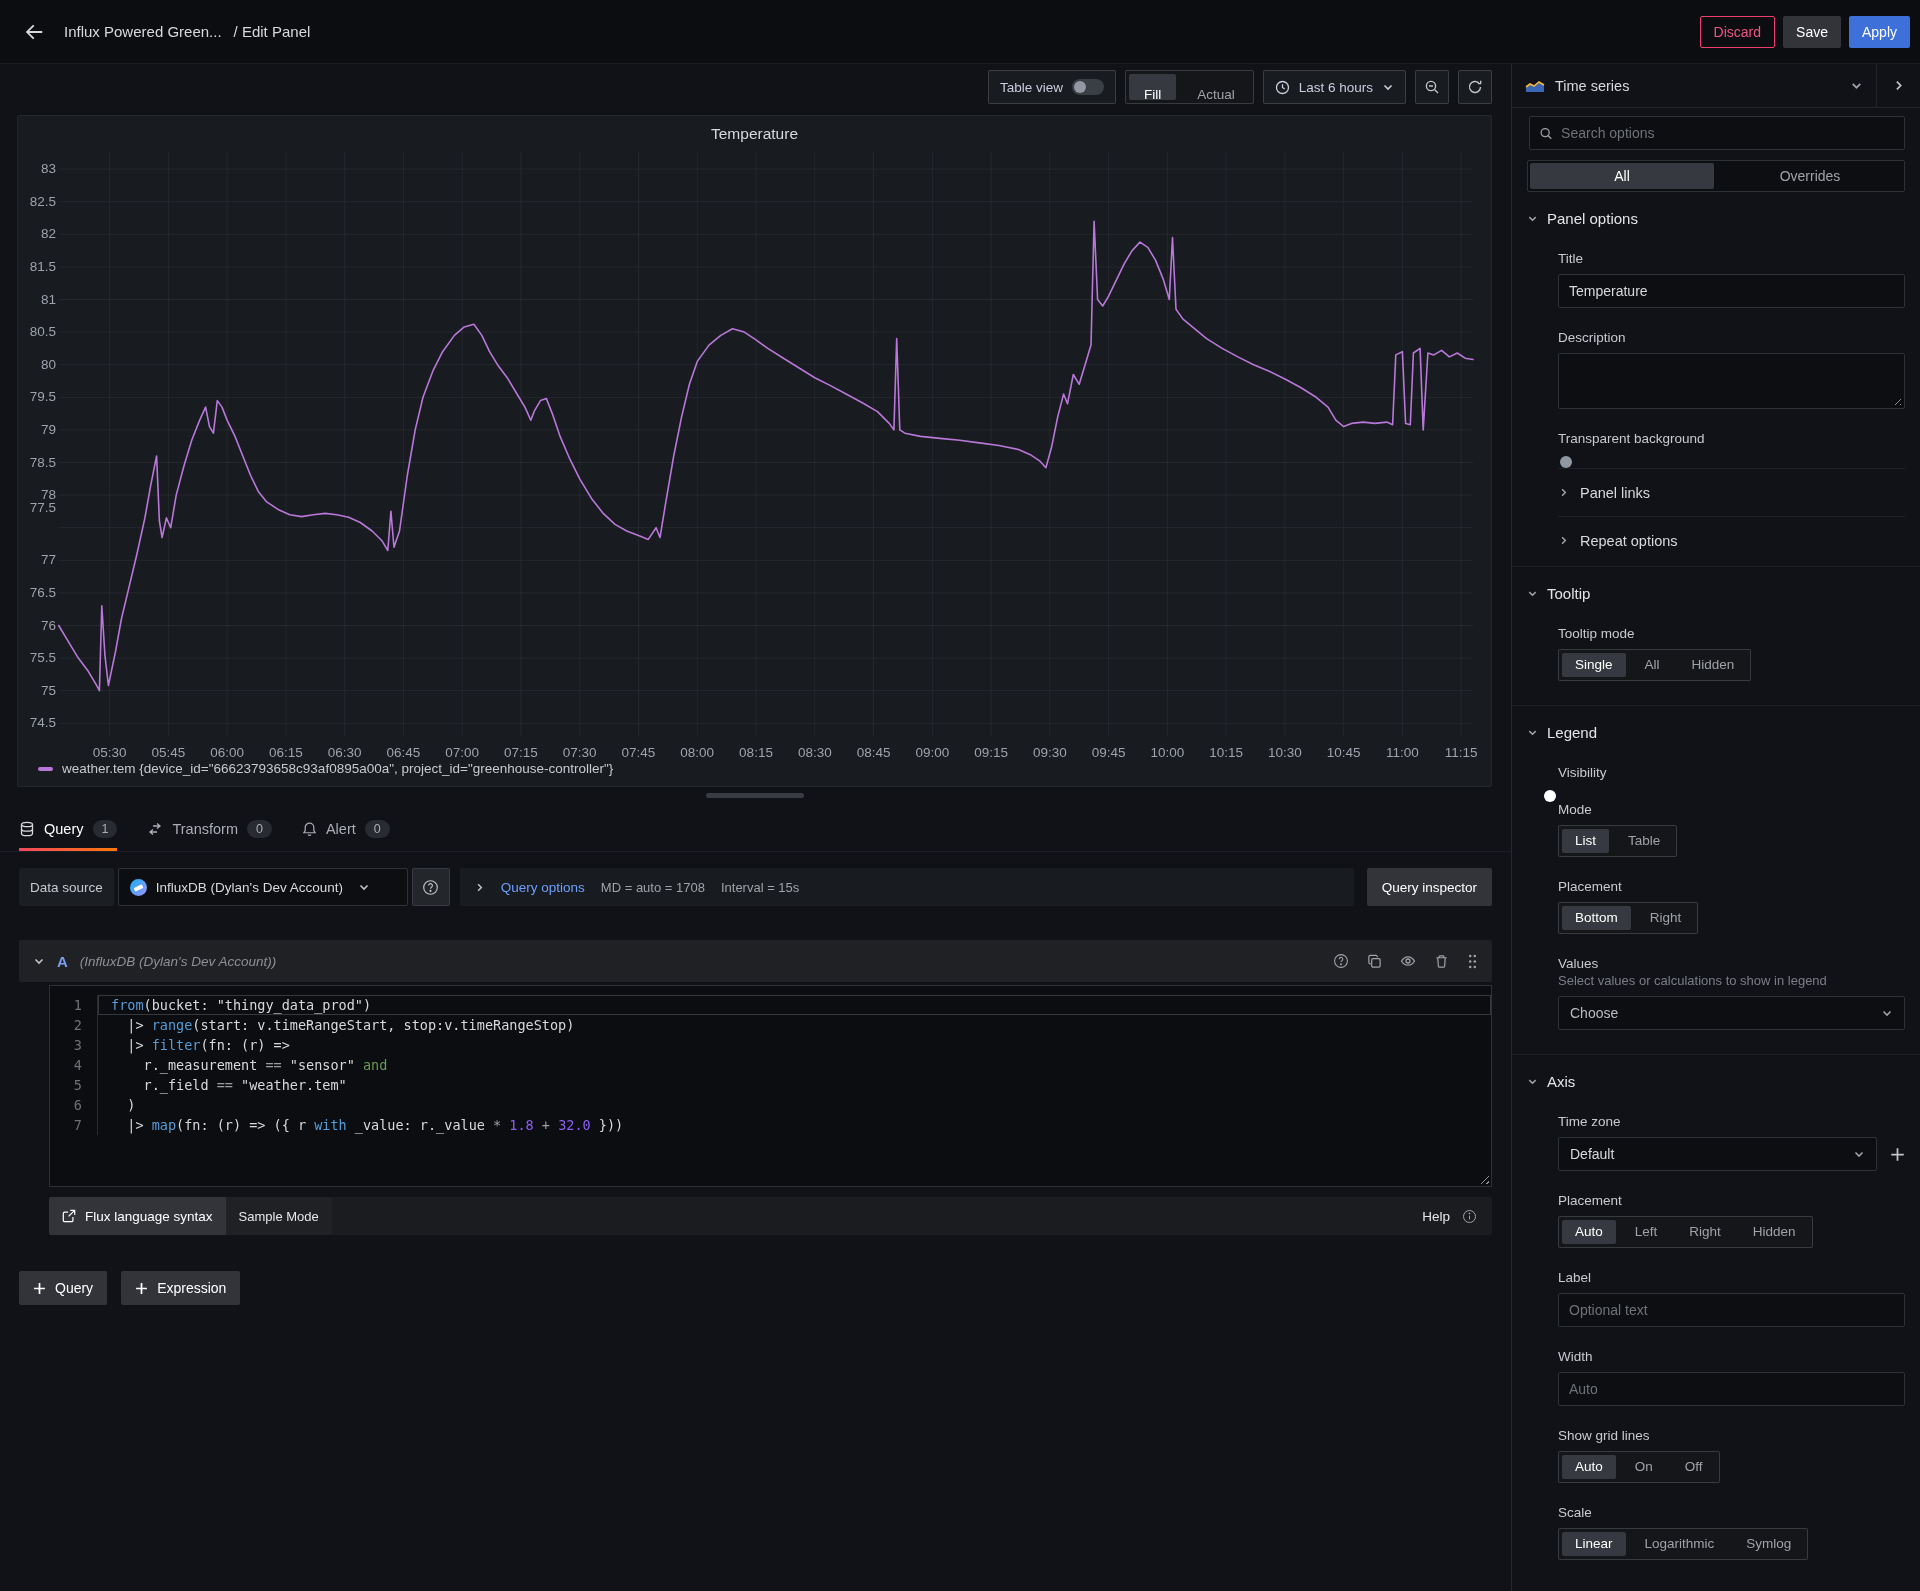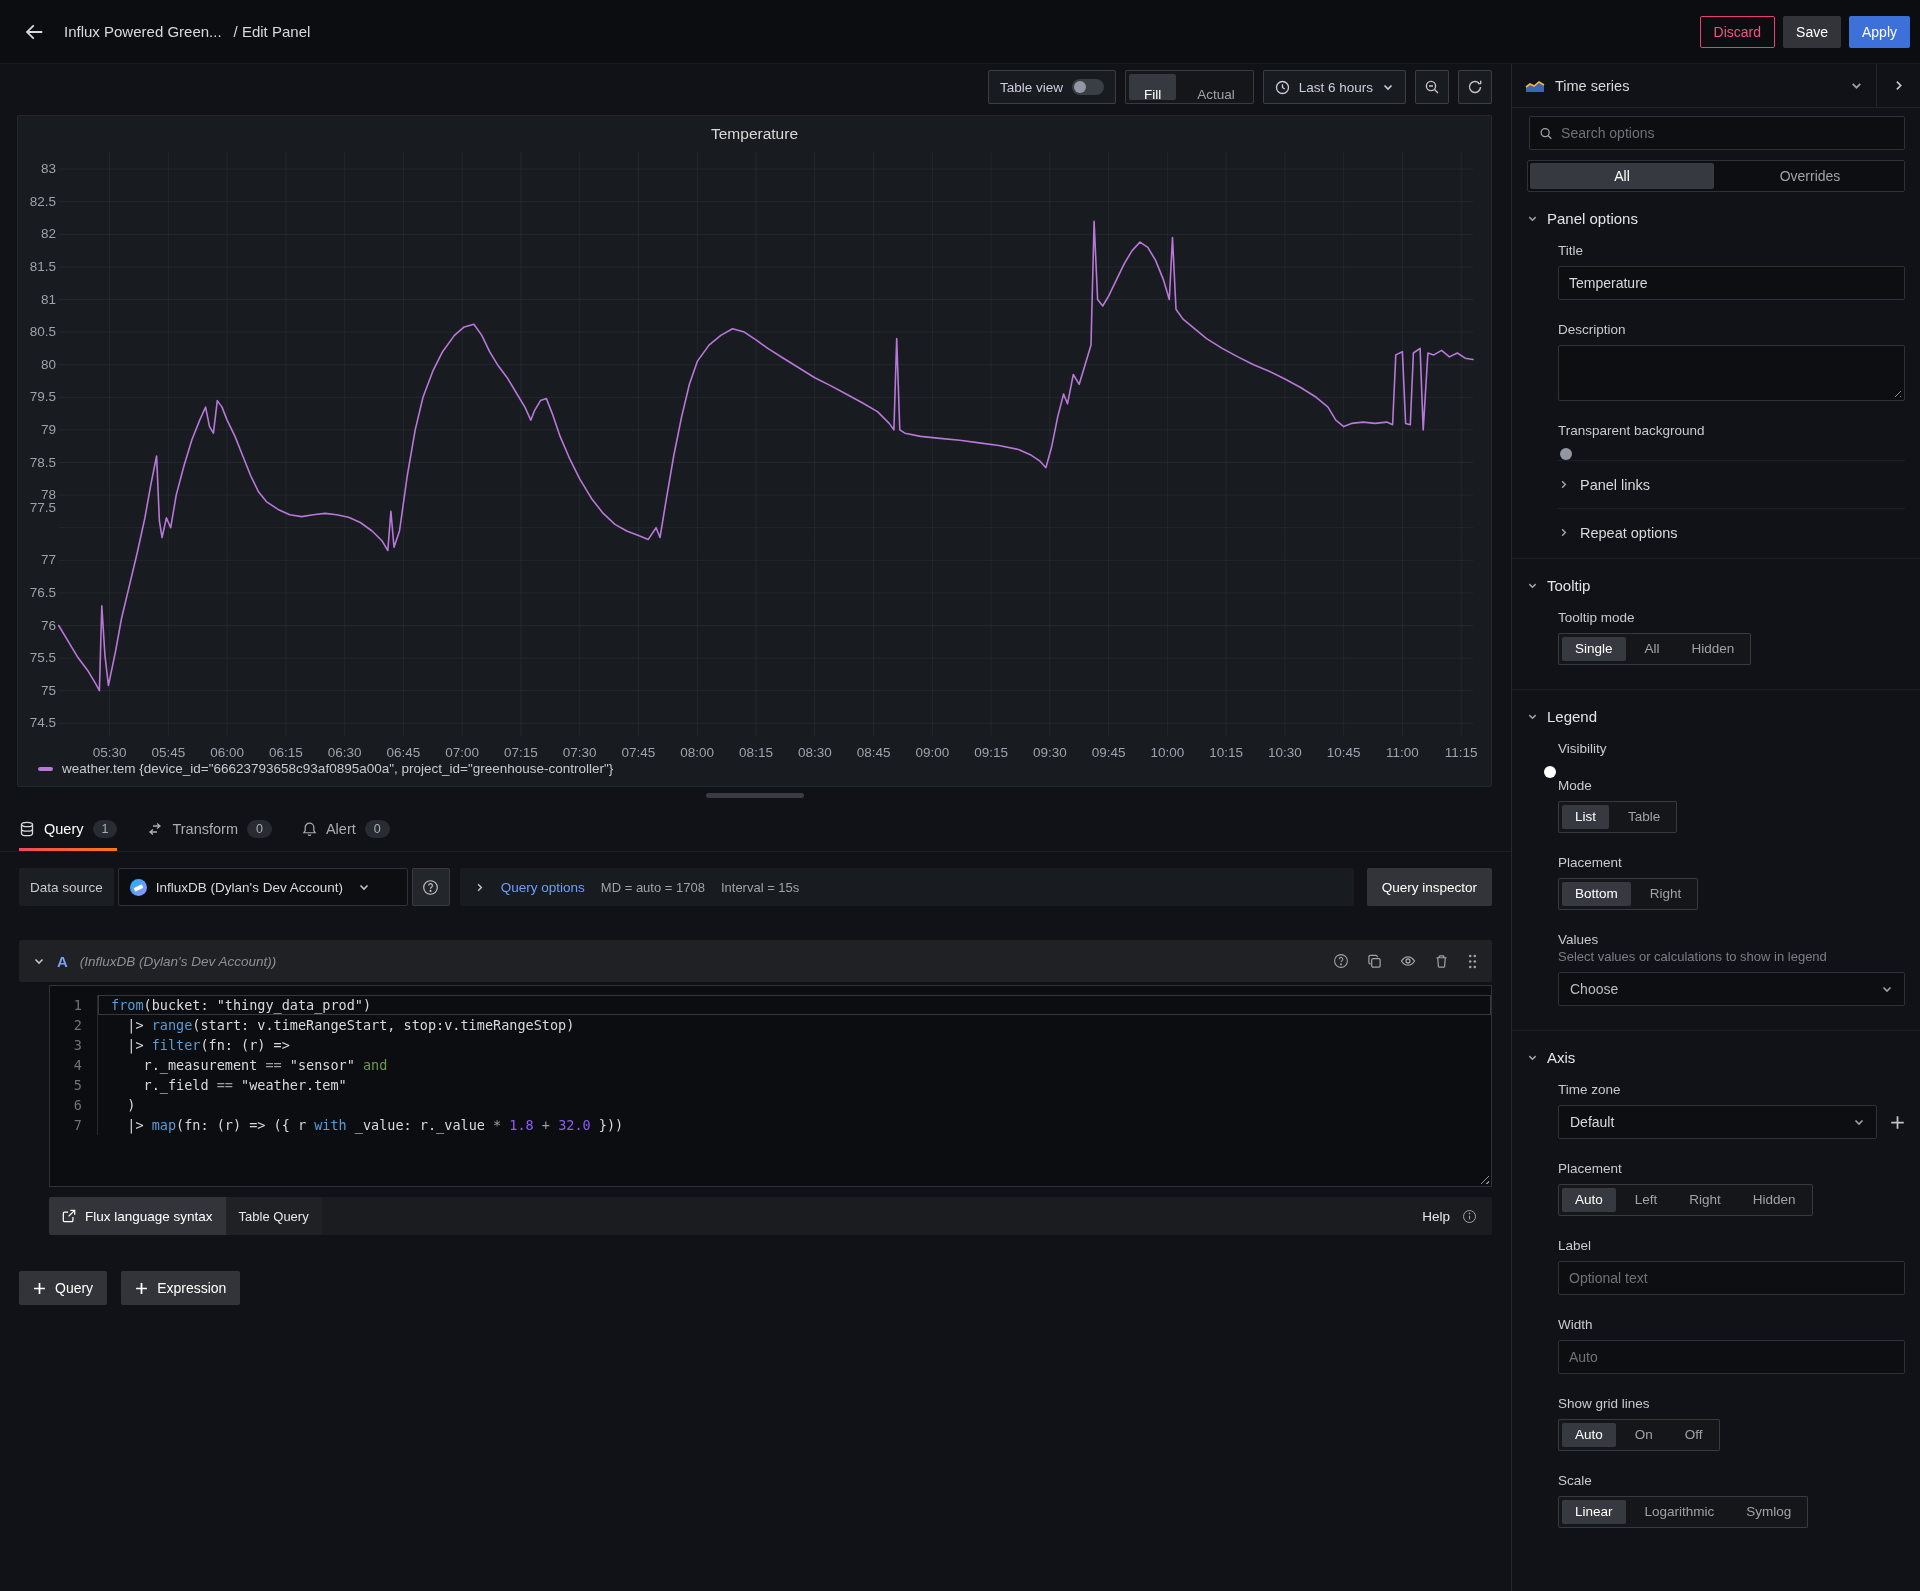--- a/index.html
+++ b/index.html
@@ -103,21 +103,21 @@
   .sb-search { margin:8px 15px 10px 17px; height:34px; background:#0d0e12; border:1px solid #2c3235; border-radius:2px; display:flex; align-items:center; gap:8px; padding:0 9px;}
   .sb-search input { background:transparent; border:none; outline:none; color:#d8d9da; font-size:14px; font-family:inherit; width:100%;}
   .sb-search input::placeholder { color:#6e7278; }
   .sb-tabs { margin:0 15px; height:32px; display:flex; border:1px solid #2c3235; background:#0d0e12; border-radius:2px;}
   .sb-tab { flex:1; display:flex; align-items:center; justify-content:center; font-size:14px; color:#9fa2a8; cursor:pointer; margin:2px; border-radius:2px;}
   .sb-tab.sel { background:#36393f; color:#fff; font-weight:500;}
   .sb-divider { height:1px; background:rgba(204,204,220,.08); margin-top:14px;}
   .sb-section { padding:18px 15px 2px 15px; }
   .sec-head { display:flex; align-items:center; gap:9px; margin-bottom:16px; cursor:pointer;}
   .sec-head .sec-title { font-size:15px; font-weight:500; color:#e3e4e6;}
-  .sec-content { padding-left:31px; }
+  .sec-content { padding-left:31px;margin-top:24px; }
   .field { margin-bottom:22px; }
   .field-label { font-size:13.5px; font-weight:500; color:#c8cad0; margin-bottom:8px;}
   .field-desc { font-size:13px; color:#7b7e86; margin:-2px 0 8px;}
   .ipt { width:100%; height:34px; background:#0d0e12; border:1px solid #2c3235; border-radius:2px; color:#d8d9da; font-size:14px; font-family:inherit; padding:0 10px; outline:none;}
   .ipt::placeholder { color:#6e7278; }
   .txa { width:100%; height:56px; background:#0d0e12; border:1px solid #2c3235; border-radius:2px; position:relative;}
   .txa-resize { position:absolute; right:3px; bottom:3px; width:9px; height:9px; clip-path:polygon(100% 0,100% 100%,0 100%);
                 background:repeating-linear-gradient(135deg,#8b8f94 0 1px,transparent 1px 4px);}
   .selbox { width:100%; height:34px; background:#0d0e12; border:1px solid #2c3235; border-radius:2px; display:flex; align-items:center; justify-content:space-between; padding:0 11px; cursor:pointer;}
   .selbox span { font-size:14px; color:#b9bcc2; }
@@ -417,21 +417,21 @@
         <span class="code-resize"></span>
       </div>
       <div class="qcard-footer">
         <div class="flux-btn">
           <svg width="14" height="14" viewBox="0 0 16 16" fill="none" stroke="currentColor" stroke-width="1.4">
               <path d="M12.5 9v4a1.5 1.5 0 0 1-1.5 1.5H3A1.5 1.5 0 0 1 1.5 13V5A1.5 1.5 0 0 1 3 3.5h4"></path>
               <path d="M9.5 1.5h5v5M14 2L7.5 8.5"></path>
             </svg>
           <span>Flux language syntax</span>
         </div>
-        <div class="sample-btn">Table Query</div>
+        <div class="sample-btn">Sample Mode</div>
         <div class="footer-strip">
           <span class="help-lab">Help</span>
           <span class="muted-ic">
               <svg width="15" height="15" viewBox="0 0 18 18" fill="none" stroke="currentColor" stroke-width="1.2">
                 <circle cx="9" cy="9" r="7.2"></circle>
                 <path d="M9 8v4.4"></path>
                 <circle cx="9" cy="5.4" r=".6" fill="currentColor"></circle>
               </svg>
             </span>
         </div>

